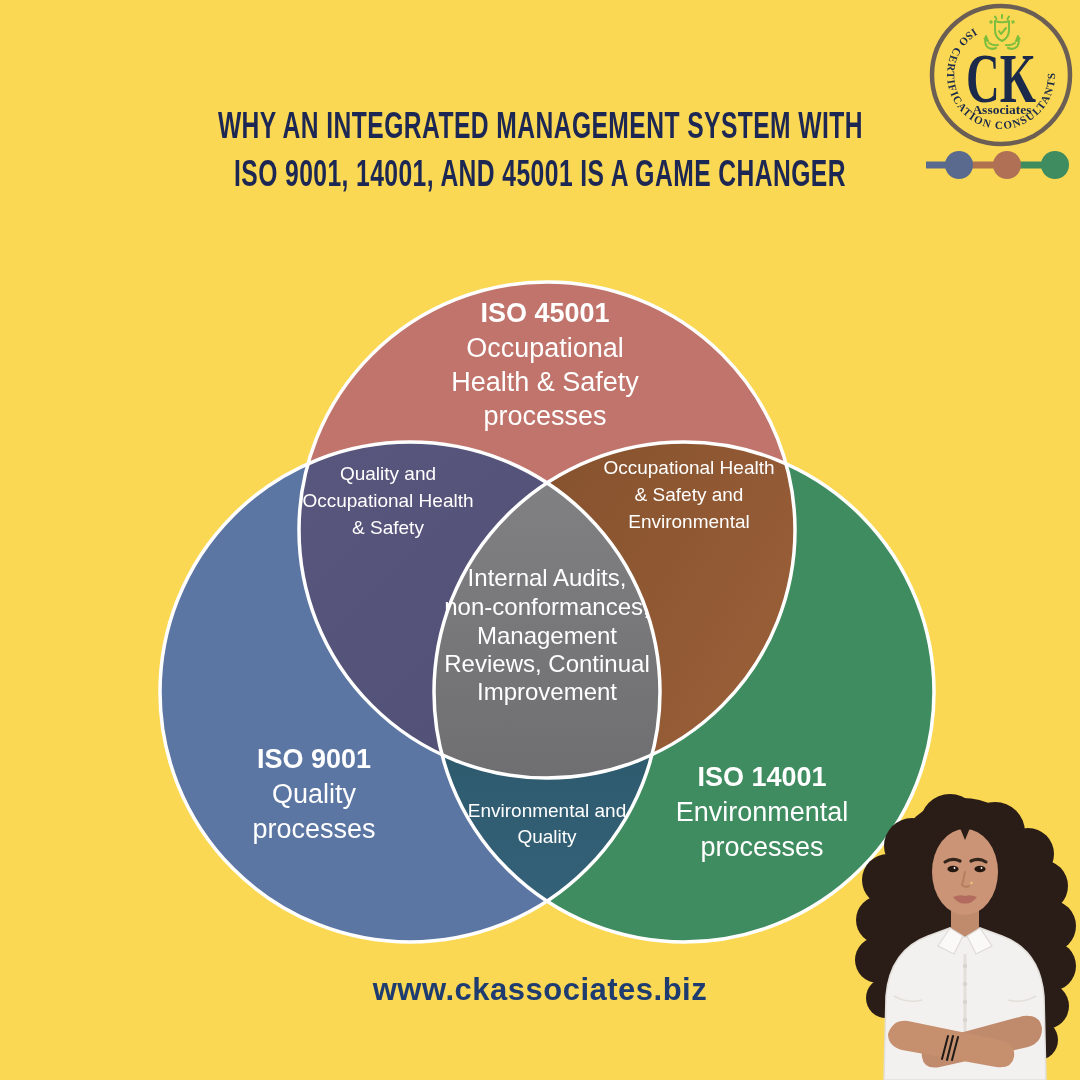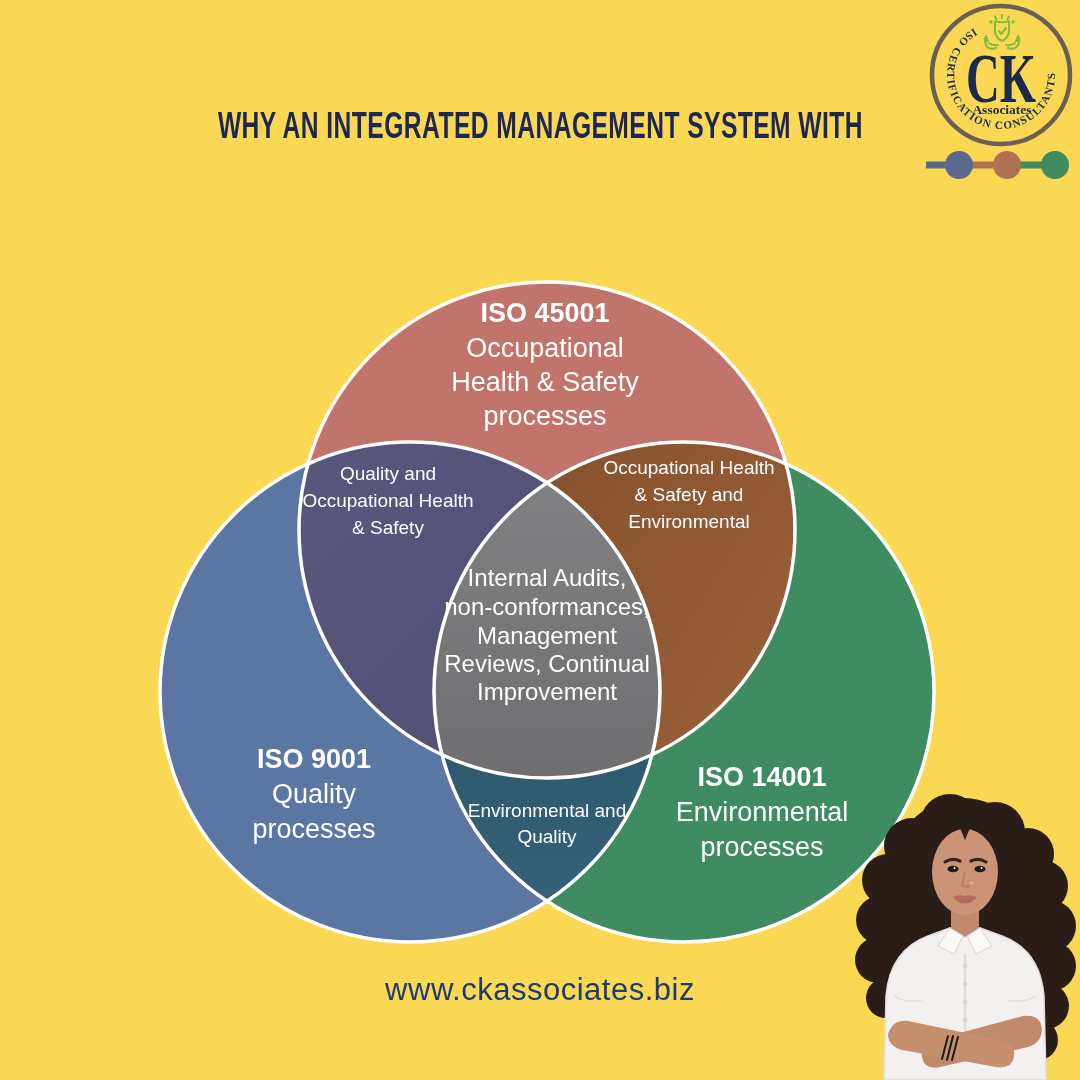--- a/index.html
+++ b/index.html
@@ -22,32 +22,33 @@
   .vt-small{font-size:19px;}
   .vt-center{font-size:24px;}
   
   .logo{position:absolute;left:920px;top:0;width:160px;height:190px;}
   .logo .ringtxt{font-family:"Liberation Serif",serif;font-weight:700;font-size:11px;letter-spacing:1.2px;fill:#1B2A4A;}
   .logo .ck{font-family:"Liberation Serif",serif;font-weight:700;font-size:70px;fill:#1B2A4A;text-anchor:middle;}
   .logo .assoc{font-family:"Liberation Serif",serif;font-weight:700;font-size:13.5px;fill:#1B2A4A;text-anchor:middle;}
   
   .website{
     position:absolute;top:972px;left:0;width:1080px;text-align:center;
-    font-size:31px;font-weight:400;letter-spacing:0.5px;color:#1E3C6F;
+    font-size:31px;font-weight:700;letter-spacing:0.5px;color:#1E3C6F;
   }
   
   .photo{position:absolute;right:0;bottom:0;width:230px;height:292px;}
 </style>
 </head>
 <body>
 
 <div class="canvas">
 
   <div class="headline">
     <div class="hl"><span>WHY AN INTEGRATED MANAGEMENT SYSTEM WITH</span></div>
+    <div class="hl"><span>ISO 9001, 14001, AND 45001 IS A GAME CHANGER</span></div>
   </div>
 
   <svg class="logo" viewBox="0 0 160 190">
     <circle cx="81" cy="75" r="69" fill="none" stroke="#6B5F55" stroke-width="4.5"></circle>
     <defs>
       <path id="ringPath" d="M 54 28.2 A 54 54 0 1 0 108 28.2 A 54 54 0 0 0 54 28.2"></path>
     </defs>
     <text class="ringtxt">
       <textPath href="#ringPath" startOffset="0">ISO  CERTIFICATION  CONSULTANTS</textPath>
     </text>

